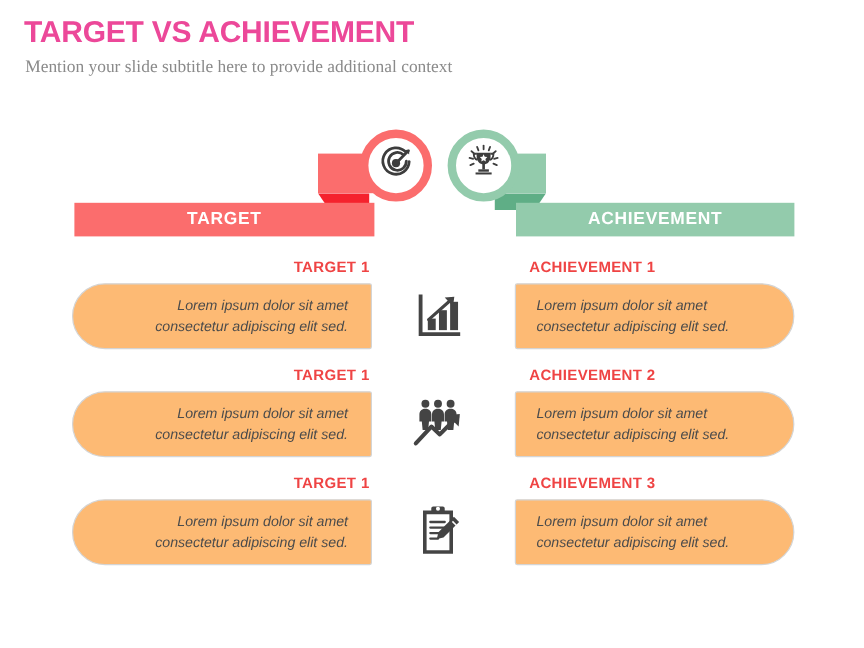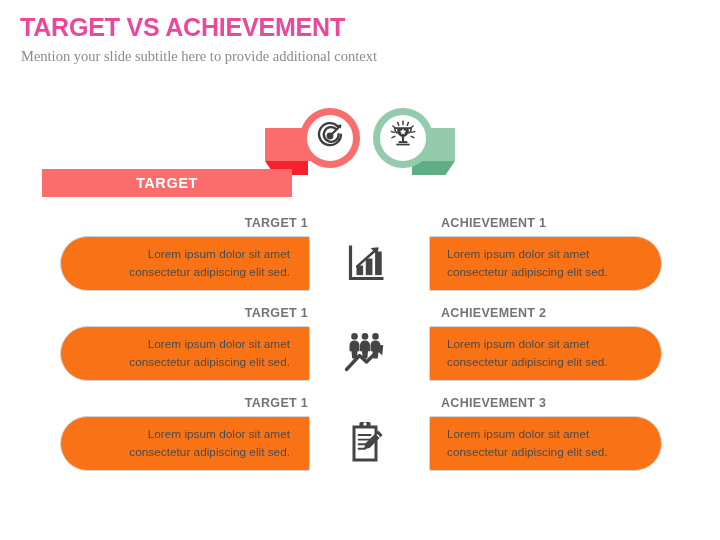--- a/index.html
+++ b/index.html
@@ -76,21 +76,21 @@
 
   
   .ribbon-bar {
     position: absolute;
     top: 64px;
     height: 28px;
     display: flex;
     align-items: center;
     justify-content: center;
   }
-  .ribbon-bar.left  { left: 42px;  width: 250px; background: #fb6d6d; }
+  .ribbon-bar.left  { left: 62px;  width: 250px; background: #fb6d6d; }
   .ribbon-bar.right { left: 430px; width: 232px; background: #93cbac; }
   .ribbon-bar span {
     color: #ffffff;
     font-size: 14.5px;
     font-weight: bold;
     letter-spacing: 0.6px;
   }
 
   
   .ribbon-circle {
@@ -117,39 +117,40 @@
   }
   #row-0 { top: 216px; }
   #row-1 { top: 306px; }
   #row-2 { top: 396px; }
 
   .row-label {
     position: absolute;
     top: 0;
     font-size: 12.5px;
     font-weight: bold;
-    color: #737373;
+    color: #ef4444;
     letter-spacing: 0.3px;
     white-space: nowrap;
   }
   .row-label.left  { right: 412px; text-align: right; }
   .row-label.right { left: 441px;  text-align: left;  }
 
   .text-box {
     position: absolute;
     top: 20px;
     height: 55px;
     box-sizing: border-box;
-    background: #f97316;
+    background: #fdba74;
     border: 1px solid #d4d4d4;
     display: flex;
     align-items: center;
     font-size: 11.8px;
     line-height: 1.5;
     color: #4b4b4b;
+    font-style: italic;
   }
   .text-box.left {
     left: 60px;
     width: 250px;
     border-radius: 28px 2px 2px 28px;
     justify-content: flex-end;
     text-align: right;
     padding: 0 19px 0 28px;
   }
   .text-box.right {
@@ -183,20 +184,23 @@
   <div class="ribbon-tab left"></div>
   <div class="ribbon-fold left"></div>
 
   <div class="ribbon-tab right"></div>
   <div class="ribbon-fold right"></div>
 
   <div class="ribbon-bar left">
     <span>TARGET</span>
   </div>
 
+  <div class="ribbon-bar right">
+    <span>ACHIEVEMENT</span>
+  </div>
 
   <div class="ribbon-circle left">
     <span>
       <svg width="32" height="32" viewBox="0 0 32 32" fill="none">
         <path d="M24.0 6.6A11 11 0 1 0 27 14.6" stroke="#3d3d3d" stroke-width="2.3" stroke-linecap="round" fill="none"></path>
         <path d="M22.2 9.0A7.4 7.4 0 1 0 24.6 14.2" stroke="#3d3d3d" stroke-width="2.3" stroke-linecap="round" fill="none"></path>
         <circle cx="16" cy="16" r="3.4" fill="#3d3d3d"></circle>
         <path d="M16 16 L26.3 5.7" stroke="#3d3d3d" stroke-width="2.3" stroke-linecap="round"></path>
         <path d="M23.2 5.0 L27.2 4.7 L26.9 8.7 Z" fill="#3d3d3d"></path>
       </svg>

